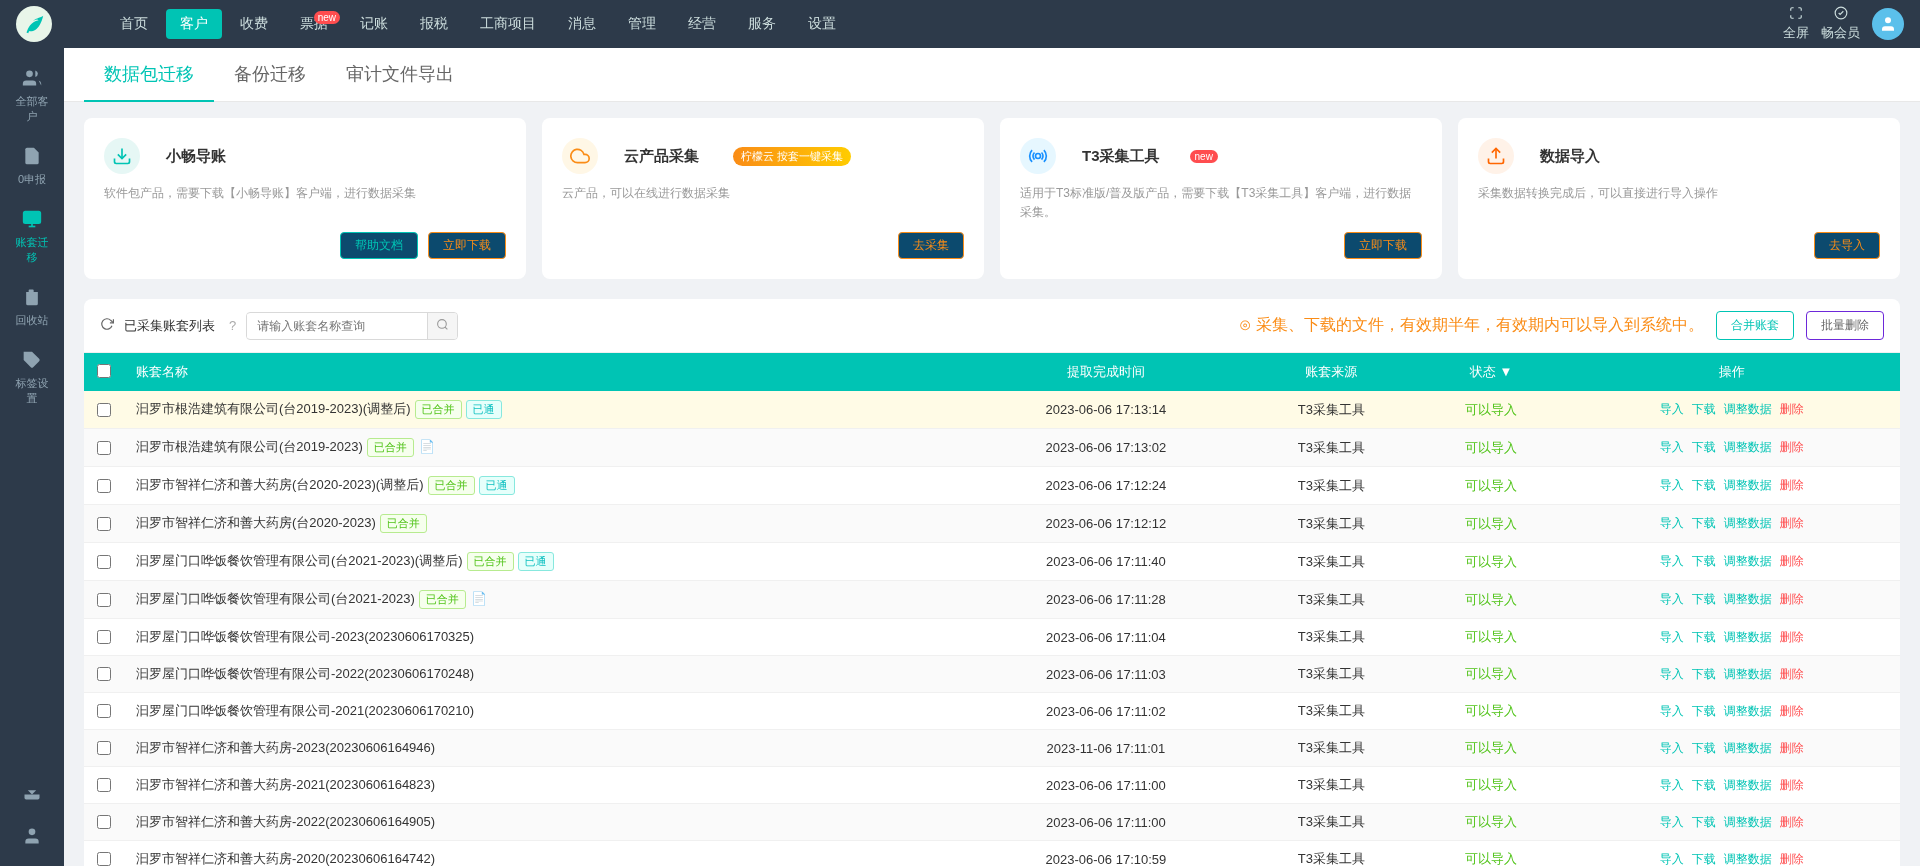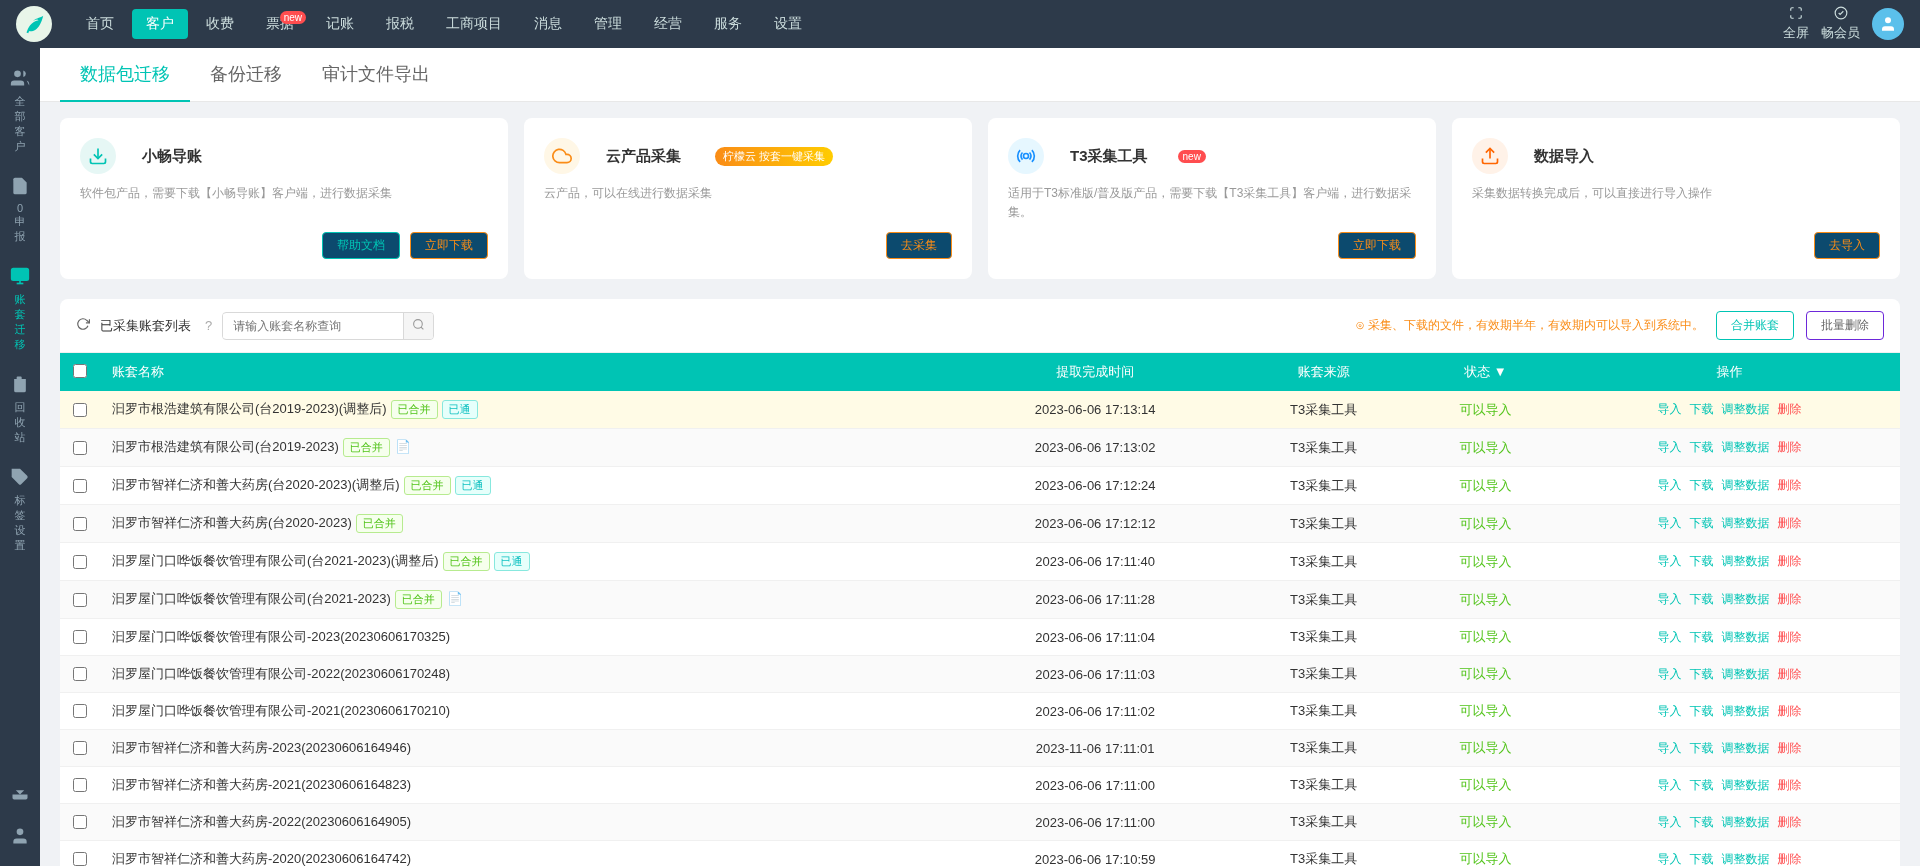--- a/index.html
+++ b/index.html
@@ -1,34 +1,34 @@
 <!DOCTYPE html>
 <html><head>
   <meta charset="utf-8">
   <style>
     * { margin: 0; padding: 0; box-sizing: border-box; }
     body { font-family: 'Microsoft YaHei', Arial, sans-serif; font-size: 13px; background: #f0f2f5; color: #333; width: 1920px; height: 866px; overflow: hidden; display: flex; flex-direction: column; }
 
     
-    .top-nav { height: 48px; background: #2d3a4a; display: flex; align-items: center; padding: 0 16px; flex-shrink: 0; }
+    .top-nav { height: 48px; background: #2d3a4a; display: flex; align-items: center; padding: 0 16px; flex-shrink: 0; gap: 34px; }
     .logo { width: 36px; height: 36px; background: #e8f5e9; border-radius: 50%; display: flex; align-items: center; justify-content: center; margin-right: 20px; }
     .logo svg { width: 22px; height: 22px; }
     .nav-items { display: flex; align-items: center; gap: 4px; flex: 1; }
     .nav-item { color: #cdd; padding: 6px 14px; cursor: pointer; border-radius: 4px; font-size: 14px; position: relative; }
     .nav-item.active { background: #00c4b4; color: white; border-radius: 4px; }
     .nav-item .badge { position: absolute; top: 2px; right: 2px; background: #ff4d4f; color: white; font-size: 10px; padding: 1px 4px; border-radius: 8px; }
     .nav-right { display: flex; align-items: center; gap: 12px; color: #cdd; font-size: 13px; }
     .nav-right span { cursor: pointer; display: flex; align-items: center; gap: 4px; flex-direction: column; }
     .avatar { width: 32px; height: 32px; background: #5bc0eb; border-radius: 50%; display: flex; align-items: center; justify-content: center; color: white; font-size: 14px; }
 
     
     .main-layout { display: flex; flex: 1; overflow: hidden; }
 
     
-    .left-sidebar { width: 40px; background: #2d3a4a; display: flex; flex-direction: column; align-items: center; padding: 8px 8px; flex-shrink: 0; }
+    .left-sidebar { width: 64px; background: #2d3a4a; display: flex; flex-direction: column; align-items: center; padding: 8px 8px; flex-shrink: 0; }
     .sidebar-item { display: flex; flex-direction: column; align-items: center; padding: 10px 6px; cursor: pointer; color: #8fa3b1; font-size: 11px; gap: 4px; width: 100%; text-align: center; }
     .sidebar-item .s-icon { width: 24px; height: 24px; display: flex; align-items: center; justify-content: center; }
     .sidebar-item svg { width: 20px; height: 20px; fill: currentColor; }
     .sidebar-bottom { margin-top: auto; }
 
     
     .content-area { flex: 1; background: #f0f2f5; overflow: hidden; display: flex; flex-direction: column; }
 
     
     .tab-bar { background: white; padding: 0 20px; display: flex; align-items: center; border-bottom: 1px solid #e8e8e8; flex-shrink: 0; }
@@ -56,21 +56,21 @@
 
     
     .list-section { background: white; border-radius: 8px; }
     .list-header { padding: 12px 16px; display: flex; align-items: center; justify-content: space-between; border-bottom: 1px solid #f0f0f0; }
     .list-header-left { display: flex; align-items: center; gap: 10px; }
     .list-title { font-size: 13px; font-weight: 500; color: #333; }
     .search-box { display: flex; align-items: center; border: 1px solid #d9d9d9; border-radius: 4px; overflow: hidden; }
     .search-box input { border: none; outline: none; padding: 5px 10px; font-size: 12px; width: 180px; }
     .search-box .search-btn { padding: 5px 8px; background: #f5f5f5; cursor: pointer; border-left: 1px solid #d9d9d9; }
     .list-header-right { display: flex; align-items: center; gap: 12px; }
-    .hint-text { color: #fa8c16; font-size: 12px; }
+    .hint-text { color: #fa8c16; font-size: 16px; }
     .btn-action { padding: 5px 14px; border-radius: 4px; cursor: pointer; font-size: 12px; }
     .btn-merge { background: white; border: 1px solid #00c4b4; color: #00c4b4; }
     .btn-delete { background: white; border: 1px solid #6d28d9; color: #666; }
 
     
     .data-table { width: 100%; border-collapse: collapse; }
     .data-table thead tr { background: #00c4b4; color: white; }
     .data-table thead th { padding: 10px 12px; text-align: center; font-weight: 500; font-size: 13px; }
     .data-table thead th:first-child { width: 40px; }
     .data-table thead th:nth-child(2) { text-align: left; }

